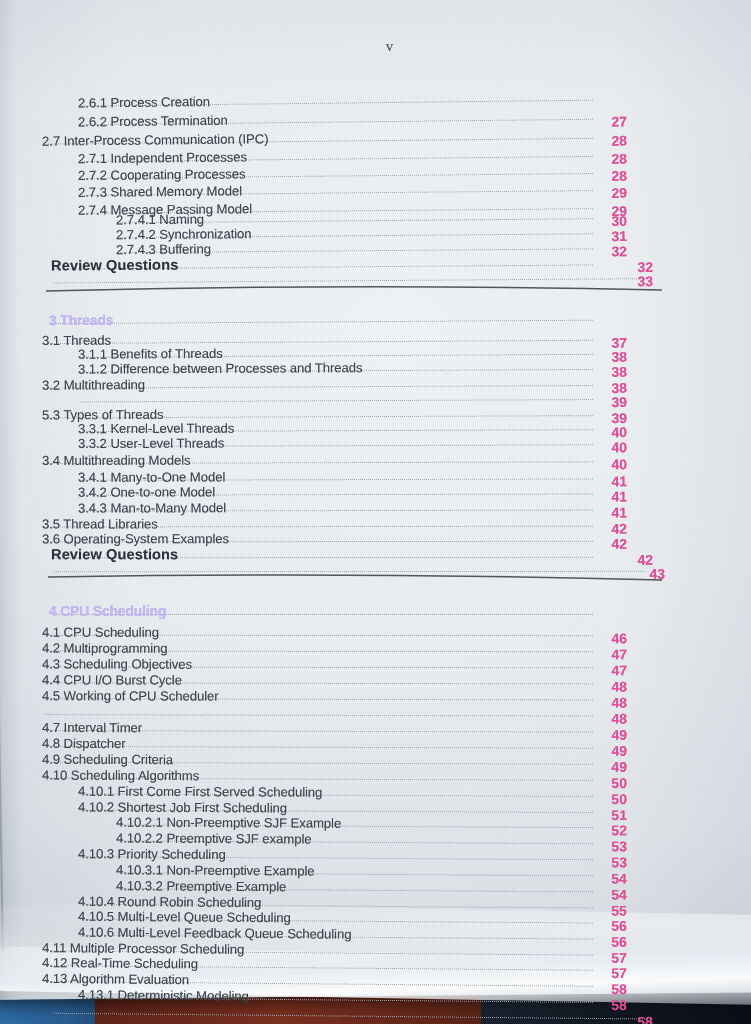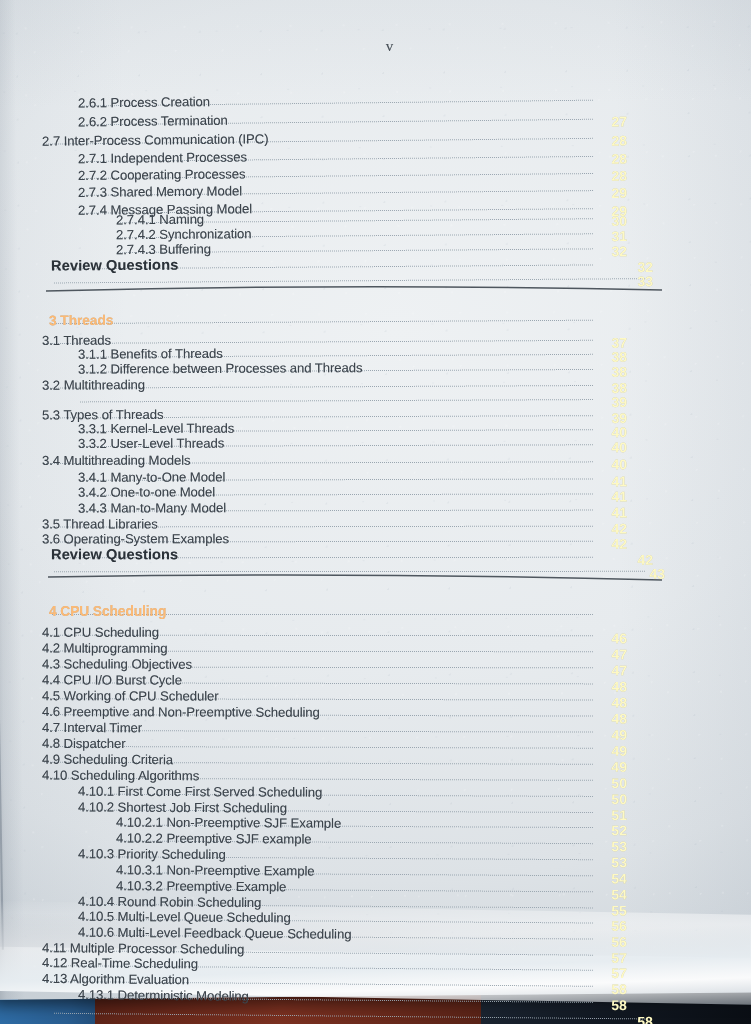--- a/index.html
+++ b/index.html
@@ -165,38 +165,38 @@
     right: 0;
     bottom: 4px;
     border-bottom: 1.6px dotted #9aa6b0;
     z-index: 1;
   }
   .row .pnum {
     position: absolute;
     bottom: -6px;
     font-size: 14px;
     font-weight: bold;
-    color: #fef9c3;
+    color: #ec4899;
     text-align: right;
     z-index: 3;
   }
 
   
   .lvl1 .label { left: 28px; }
   .lvl1 .leader { left: 30px; }
   .lvl2 .label { left: 64px; }
   .lvl2 .leader { left: 66px; }
   .lvl3 .label { left: 102px; }
   .lvl3 .leader { left: 104px; }
 
   .chapter .label {
     left: 35px;
     font-weight: bold;
     font-size: 13.8px;
-    color: #fdba74;
+    color: #c4b5fd;
     margin-top: 8px;
   }
   .chapter .leader { left: 38px; }
 
   .review .label {
     left: 37px;
     font-weight: bold;
     font-size: 14.6px;
     color: #2b3239;
     letter-spacing: 0.1px;
@@ -414,21 +414,20 @@
           <span class="label">4.4 CPU I/O Burst Cycle</span>
           <span class="pnum">48</span>
         </div>
         <div class="row lvl1" style="top: 669px; left: 0px; width: 751px; transform: rotate(0.132deg);">
           <span class="leader"></span>
           <span class="label">4.5 Working of CPU Scheduler</span>
           <span class="pnum">48</span>
         </div>
         <div class="row lvl1" style="top: 685px; left: 0px; width: 751px; transform: rotate(0.153deg);">
           <span class="leader"></span>
-          <span class="label">4.6 Preemptive and Non-Preemptive Scheduling</span>
           <span class="pnum">48</span>
         </div>
         <div class="row lvl1" style="top: 701px; left: 0px; width: 751px; transform: rotate(0.174deg);">
           <span class="leader"></span>
           <span class="label">4.7 Interval Timer</span>
           <span class="pnum">49</span>
         </div>
         <div class="row lvl1" style="top: 717px; left: 0px; width: 751px; transform: rotate(0.195deg);">
           <span class="leader"></span>
           <span class="label">4.8 Dispatcher</span>

